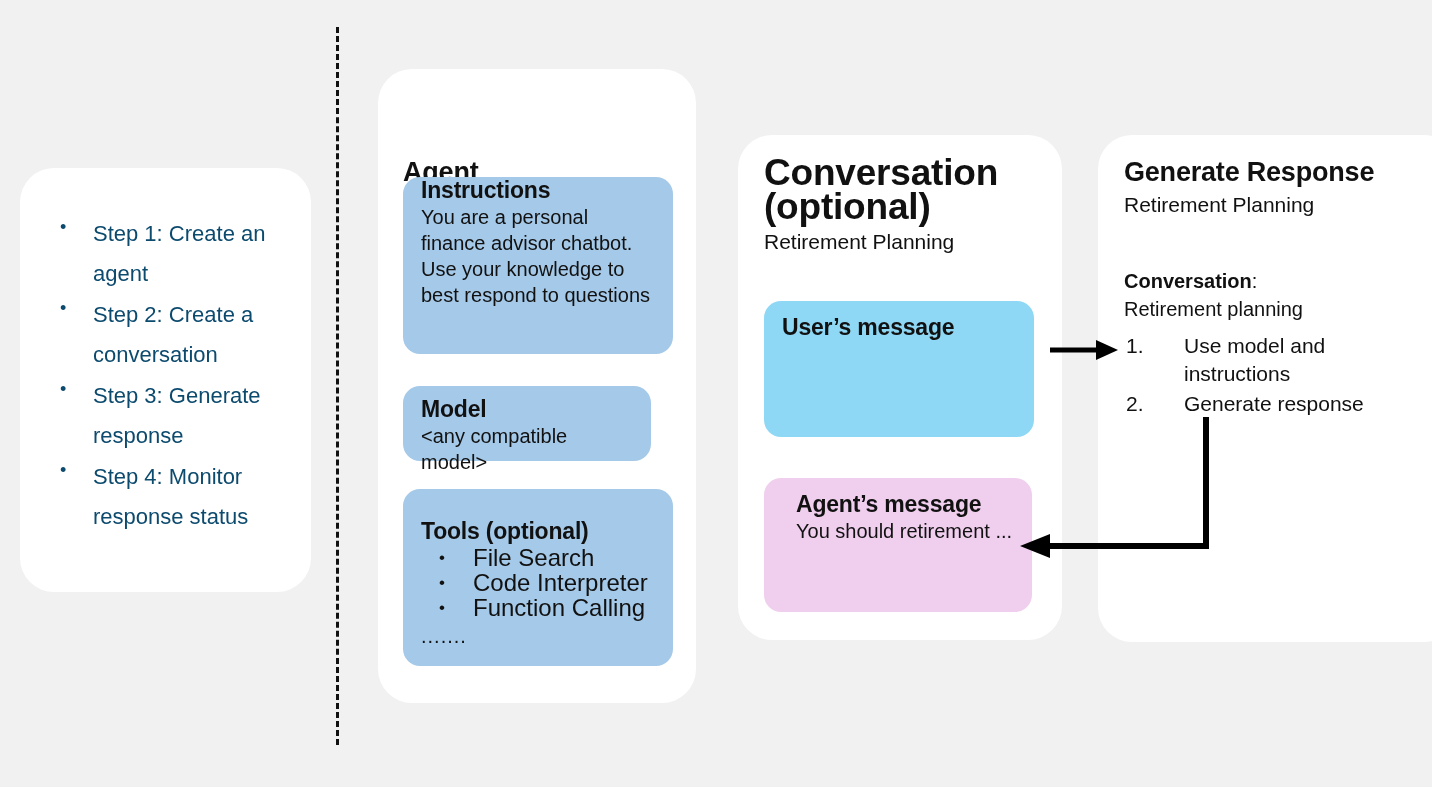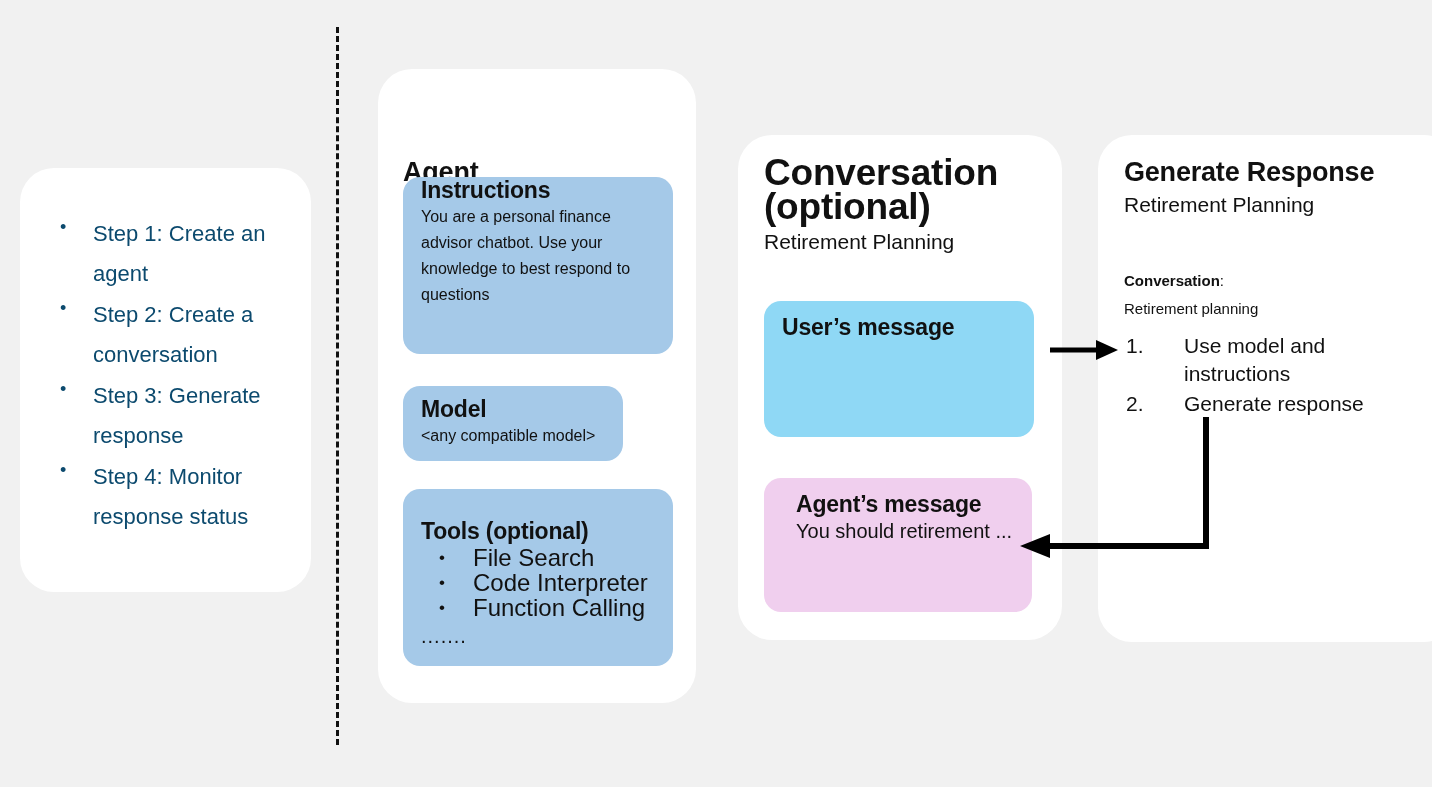--- a/index.html
+++ b/index.html
@@ -91,35 +91,35 @@
     border-radius: 17px;
     box-sizing: border-box;
   }
   .block-title {
     font-weight: bold;
     font-size: 23px;
     line-height: 27px;
     letter-spacing: -0.2px;
   }
   .block-body {
-    font-size: 16px;
+    font-size: 20px;
     line-height: 26px;
   }
 
   #instructions-block {
     left: 25px;
     top: 108px;
     width: 270px;
     height: 177px;
     padding: 0 16px 0 18px;
   }
   #model-block {
     left: 25px;
     top: 317px;
-    width: 220px;
+    width: 248px;
     height: 75px;
     padding: 10px 16px 4px 18px;
   }
   #tools-block {
     left: 25px;
     top: 420px;
     width: 270px;
     height: 177px;
     padding: 29px 16px 0 18px;
   }
@@ -223,21 +223,21 @@
     position: absolute;
     left: 26px;
     top: 56px;
     font-size: 21px;
     line-height: 27px;
   }
   #generate-conv {
     position: absolute;
     left: 26px;
     top: 132px;
-    font-size: 15px;
+    font-size: 20px;
     line-height: 28px;
     width: 300px;
   }
   #generate-conv .lbl {
     font-weight: bold;
   }
   .gen-list {
     position: absolute;
     left: 26px;
     top: 197px;

